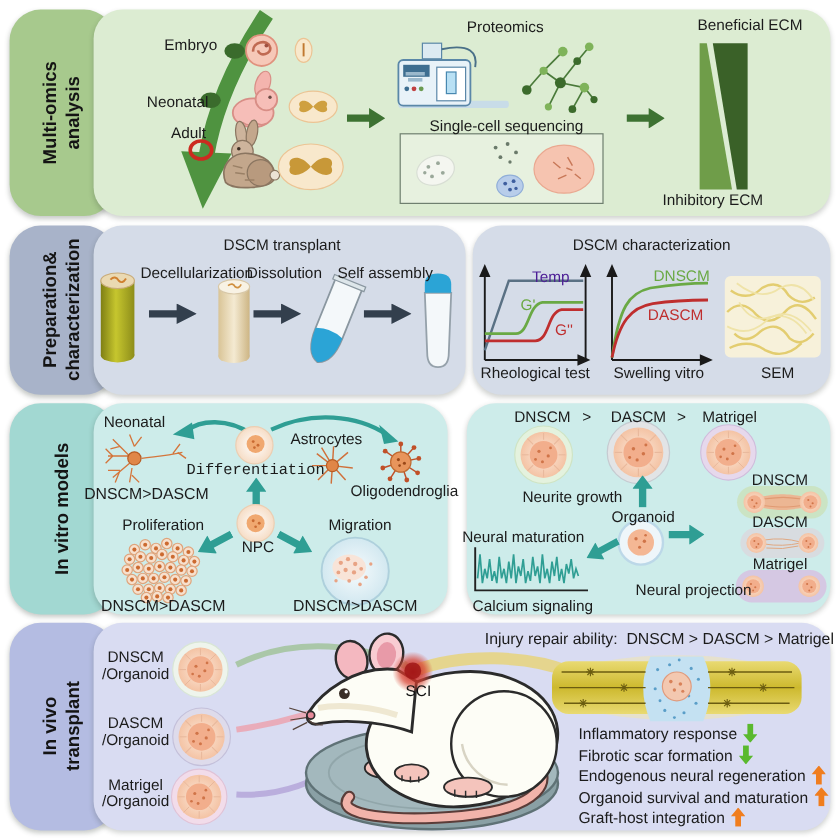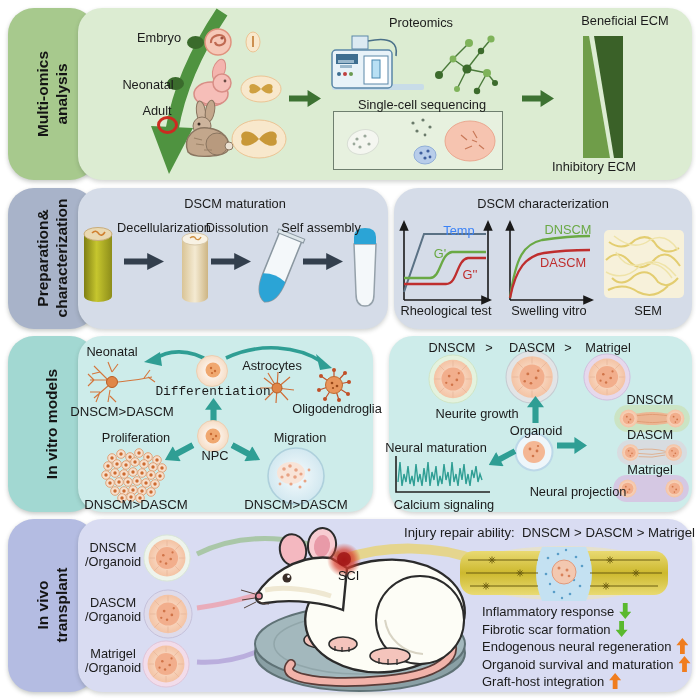--- a/index.html
+++ b/index.html
@@ -14,21 +14,21 @@
   .cx { transform:translateX(-50%); }
   .abs { position:absolute; }
   .fat-arrow { position:absolute; z-index:3;
     clip-path:polygon(0 32%,58% 32%,58% 0,100% 50%,58% 100%,58% 68%,0 68%); }
   .arr-up { position:absolute; z-index:3;
     clip-path:polygon(50% 0,100% 42%,68% 42%,68% 100%,32% 100%,32% 42%,0 42%); }
   .out-row { position:absolute; display:flex; align-items:center; gap:5px; font-size:13px; z-index:4; }
   .out-arrow { display:inline-block; width:12px; height:16px; }
   .oa-down { background:#5ab92e; clip-path:polygon(30% 0,70% 0,70% 55%,100% 55%,50% 100%,0 55%,30% 55%); }
   .oa-up { background:#f07d1e; clip-path:polygon(50% 0,100% 45%,70% 45%,70% 100%,30% 100%,30% 45%,0 45%); }
-  .green-txt { color:#6aa944; } .red-txt { color:#bf2e2e; } .slate-txt { color:#3b82f6; }
+  .green-txt { color:#6aa944; } .red-txt { color:#bf2e2e; } .slate-txt { color:#4c1d95; }
   svg { position:absolute; z-index:3; overflow:visible; }
 </style>
 </head>
 <body>
 
 <div class="stage">
 
   <div class="sidebar" style="left:8px;top:8px;width:88px;height:172px;background:#a7c98d;"></div>
   <div class="card" style="left:78px;top:8px;width:614px;height:172px;background:#dcecd2;z-index:1;"></div>
   <div class="panel-label" style="left:52px;top:94px;transform:translate(-50%,-50%) rotate(-90deg);">
@@ -162,21 +162,21 @@
   <div class="lbl cx" style="left:594px;top:159px;">Inhibitory ECM</div>
 
   <div class="sidebar" style="left:8px;top:188px;width:88px;height:141px;background:#a8b3c9;"></div>
   <div class="card" style="left:78px;top:188px;width:310px;height:141px;background:#d5dce8;z-index:1;"></div>
   <div class="card" style="left:394px;top:188px;width:298px;height:141px;background:#d5dce8;z-index:1;"></div>
   <div class="panel-label" style="left:52px;top:258px;transform:translate(-50%,-50%) rotate(-90deg);">
     <span>Preparation&amp;</span>
     <span>characterization</span>
   </div>
 
-  <div class="lbl cx" style="left:235px;top:196px;">DSCM maturation</div>
+  <div class="lbl cx" style="left:235px;top:196px;">DSCM transplant</div>
 
   <svg style="left:82px;top:224px;" width="32" height="80" viewBox="0 0 32 80">
     <defs>
         <linearGradient id="cyl1" x1="0" x2="1">
           <stop offset="0" stop-color="#7f7f14"></stop>
           <stop offset=".45" stop-color="#c6c62e"></stop>
           <stop offset="1" stop-color="#8d8d1a"></stop>
         </linearGradient>
       </defs>
     <rect x="2" y="10" width="28" height="62" fill="url(#cyl1)"></rect>

